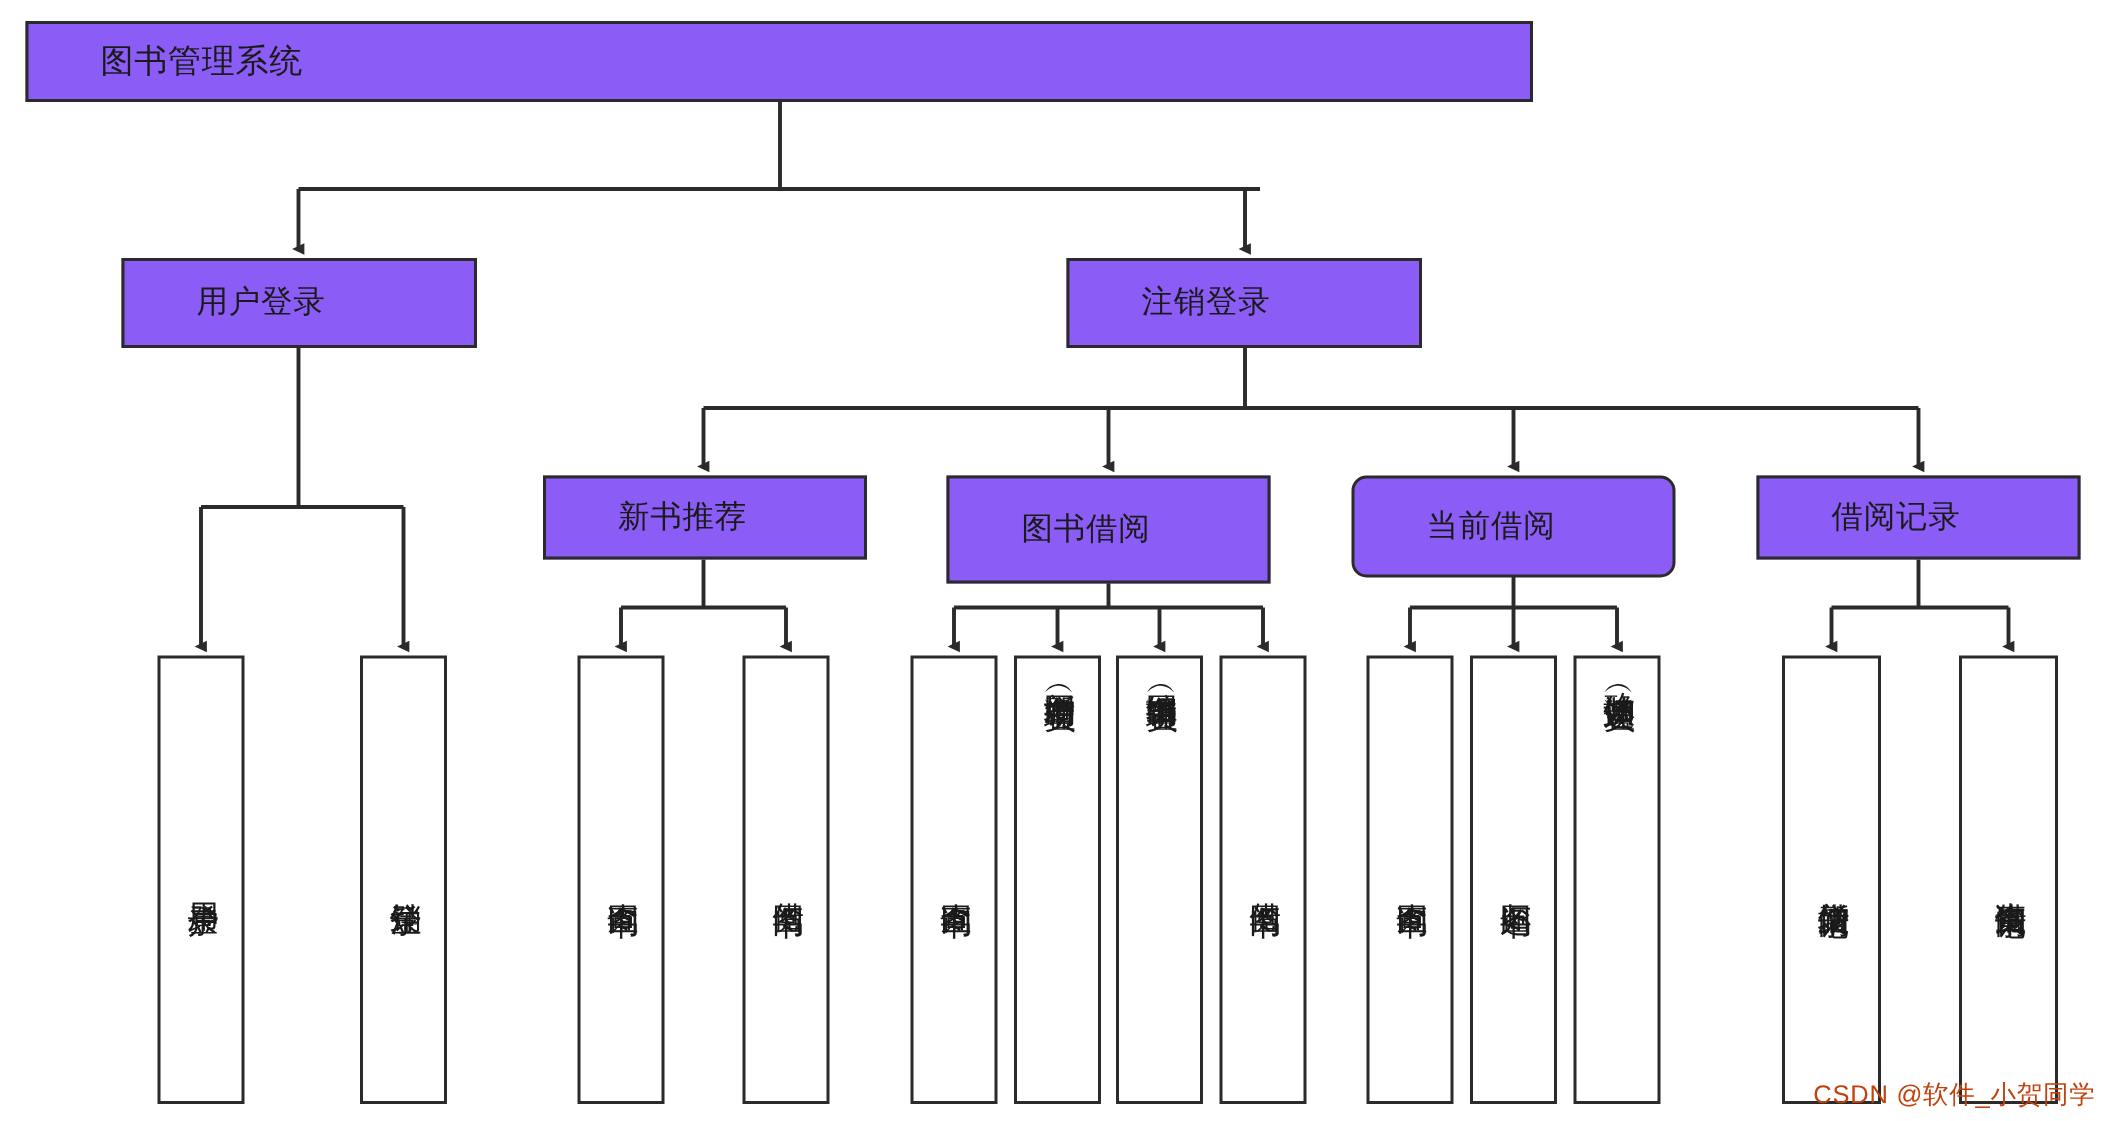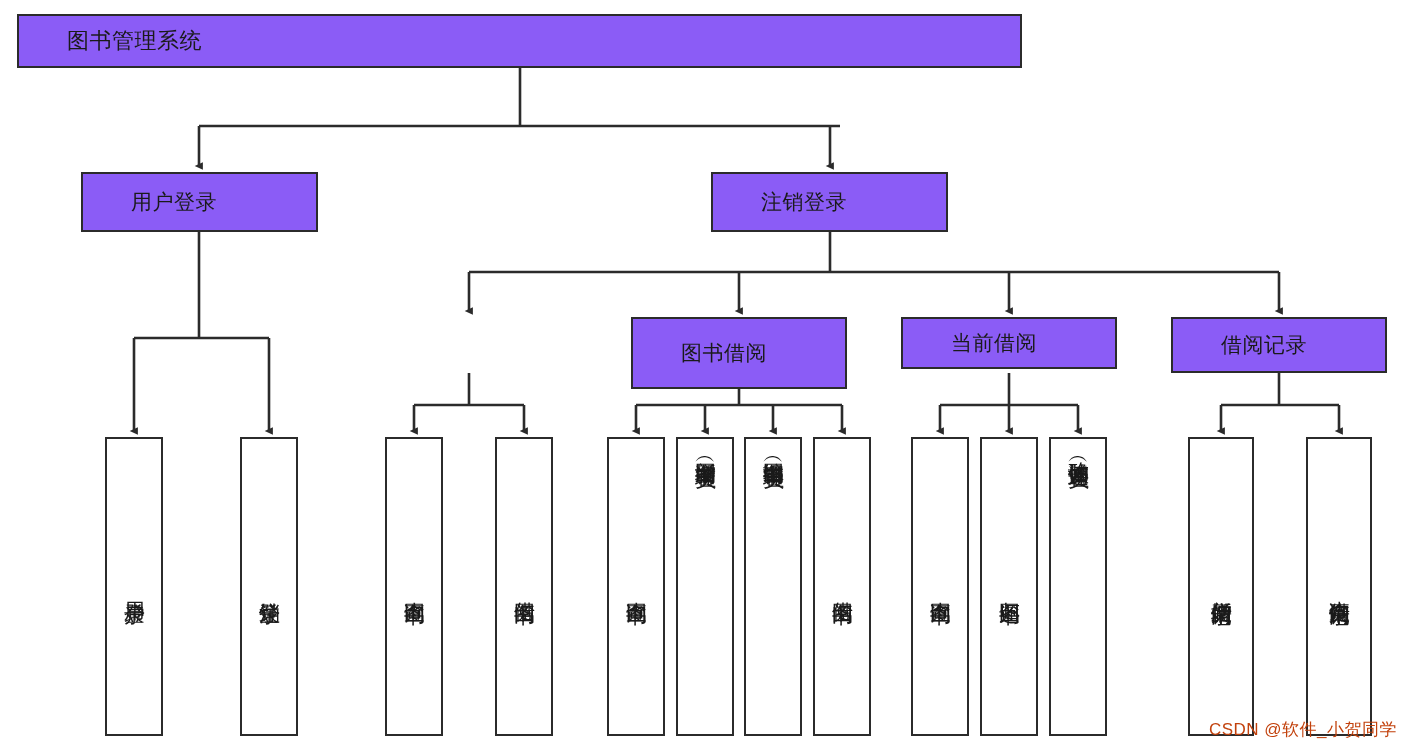--- a/index.html
+++ b/index.html
@@ -143,24 +143,27 @@
     <span class="node-label-h">图书管理系统</span>
   </div>
 
   <div class="node-box level2" style="left:81px; top:172px; width:237px; height:60px;">
     <span class="node-label-h">用户登录</span>
   </div>
   <div class="node-box level2" style="left:711px; top:172px; width:237px; height:60px;">
     <span class="node-label-h">注销登录</span>
   </div>
 
+  <div class="node-box level3" style="left:362px; top:317px; width:216px; height:56px;">
+    <span class="node-label-h">新书推荐</span>
+  </div>
   <div class="node-box level3" style="left:631px; top:317px; width:216px; height:72px;">
     <span class="node-label-h">图书借阅</span>
   </div>
-  <div class="node-box level3" style="left:901px; top:317px; width:216px; height:52px;">
+  <div class="node-box level3" style="left:901px; top:317px; width:216px; height:68px;border-radius:10px;">
     <span class="node-label-h">当前借阅</span>
   </div>
   <div class="node-box level3" style="left:1171px; top:317px; width:216px; height:56px;">
     <span class="node-label-h">借阅记录</span>
   </div>
 
   <div class="leaf-box center-v" style="left:105px; top:437px; width:58px; height:299px;">
     <span class="leaf-label-v">用户登录</span>
   </div>
   <div class="leaf-box center-v" style="left:240px; top:437px; width:58px; height:299px;">

